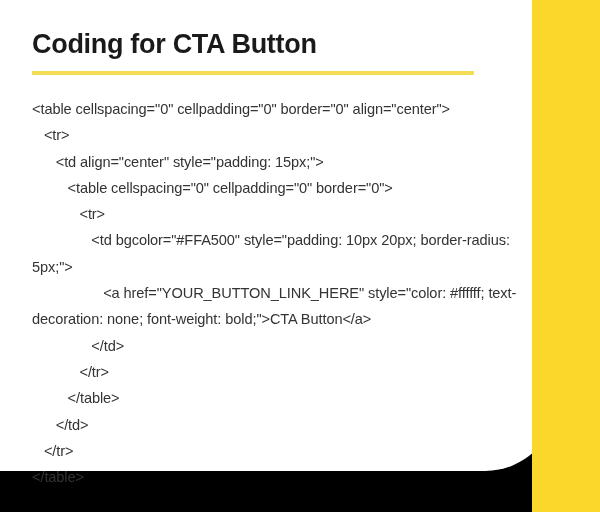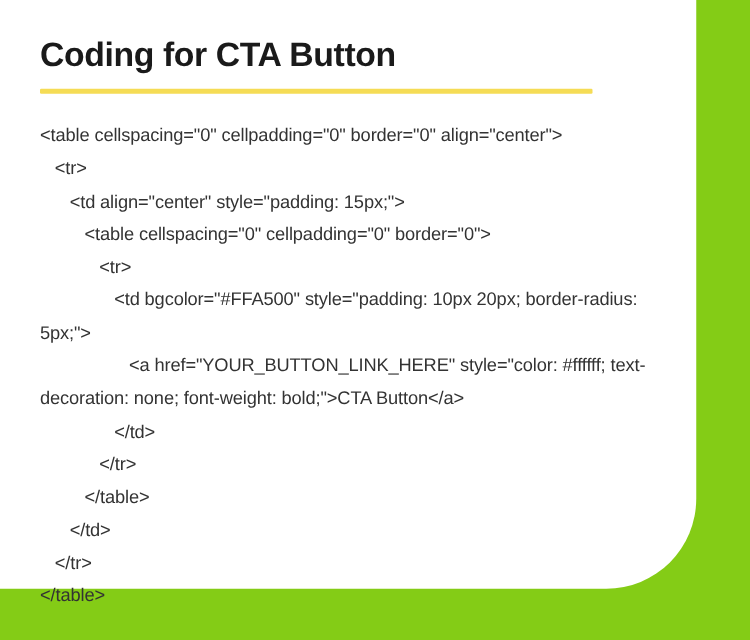--- a/index.html
+++ b/index.html
@@ -11,23 +11,23 @@
     width: 600px;
     height: 512px;
     overflow: hidden;
     background: #FBD72B;
     font-family: "Liberation Sans", sans-serif;
     -webkit-font-smoothing: antialiased;
   }
 
   .slide {
     position: relative;
-    width: 600px;
+    width: 532px;
     height: 512px;
-    background: #84cc16;
+    background: #000000;
     overflow: hidden;
   }
 
   
   .panel {
     position: absolute;
     left: 0;
     top: 0;
     width: 557px;
     height: 471px;

